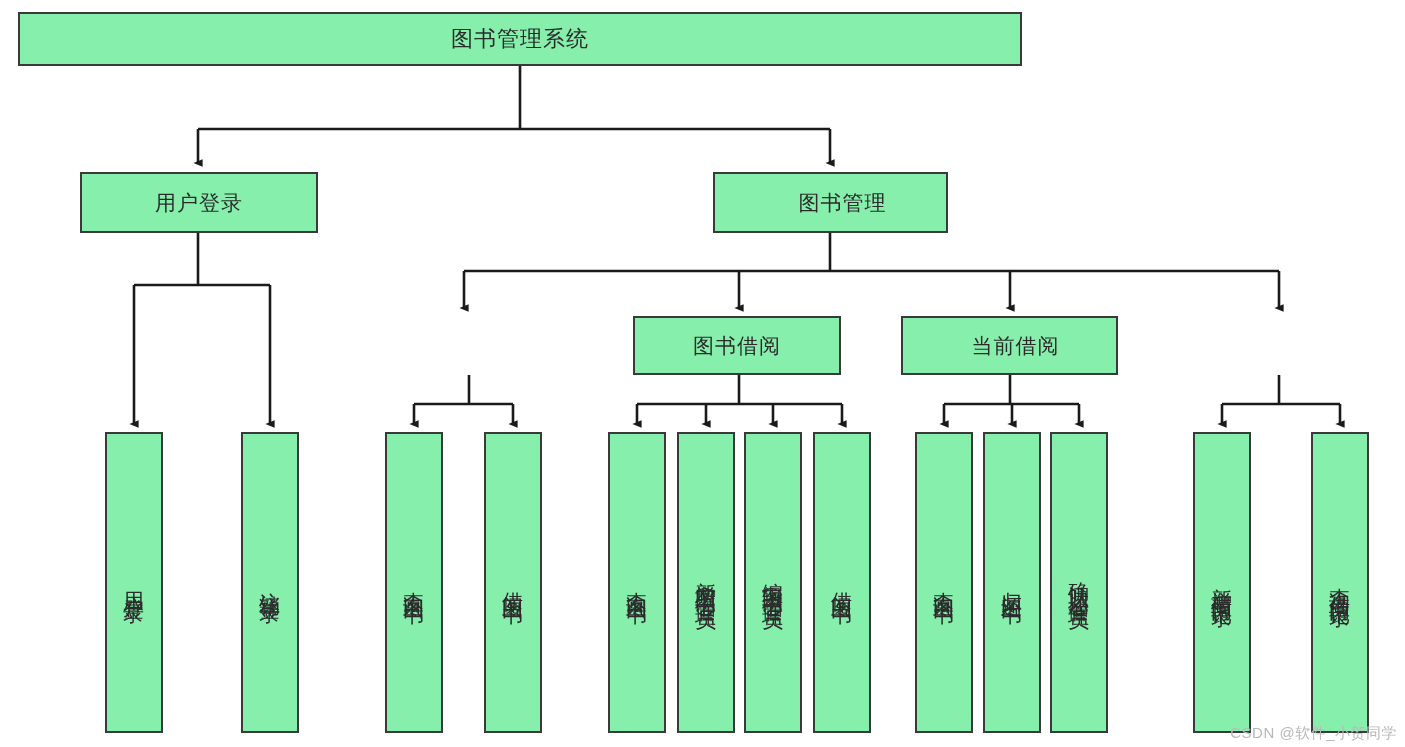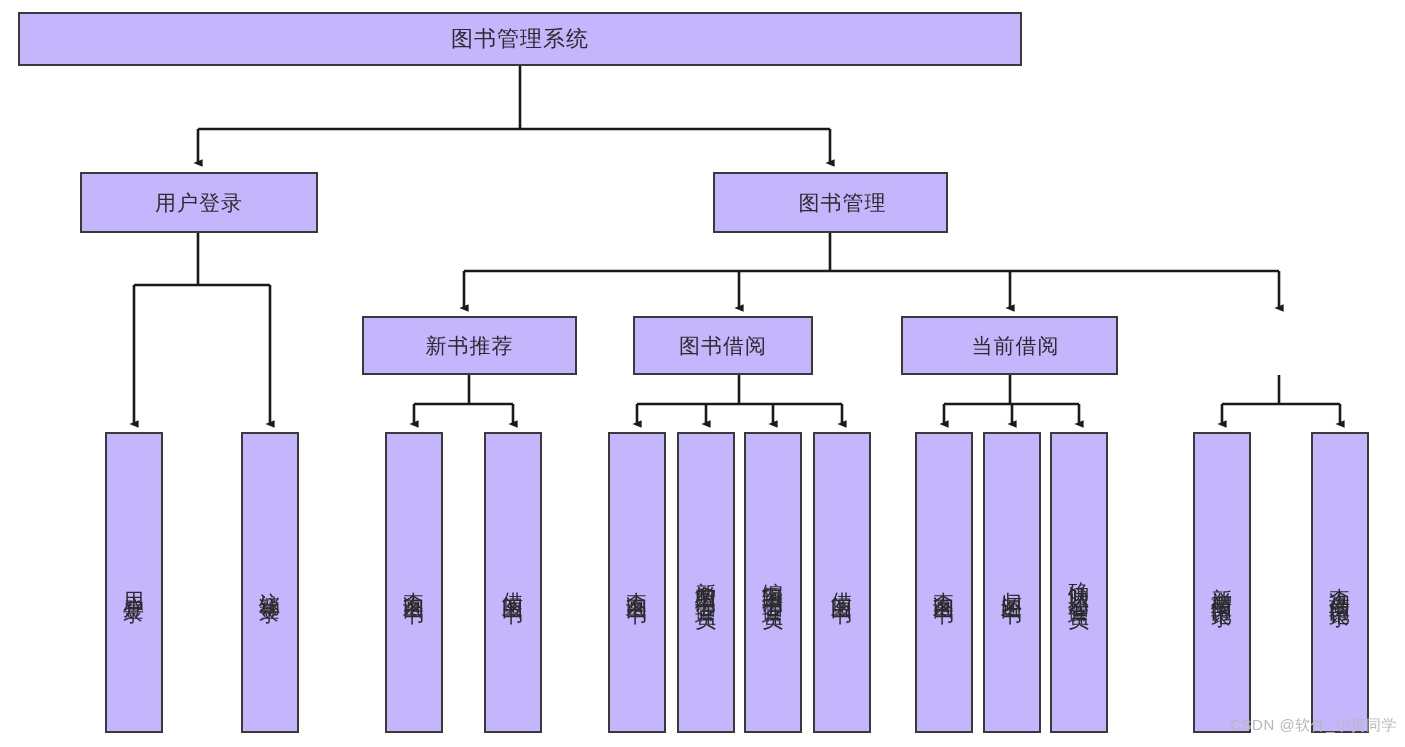--- a/index.html
+++ b/index.html
@@ -6,21 +6,21 @@
   body{
     width:1405px;height:747px;overflow:hidden;
     font-family:"Liberation Sans","DejaVu Sans",sans-serif;
     color:#1a1a1a;
   }
   #diagram-root{position:relative;width:1405px;height:747px;}
   svg#edges{position:absolute;left:0;top:0;width:1405px;height:747px;}
   .node{
     position:absolute;
     box-sizing:border-box;
-    background:#c4b5fd;
+    background:#86efac;
     border:2.5px solid #3a3a3a;
     display:flex;align-items:center;justify-content:center;
     text-align:center;
     color:#2b2b2b;
   }
   .node.horiz{font-size:21px;letter-spacing:1px;}
   .node.root{font-size:22px;letter-spacing:1px;}
   .node.leaf{
     writing-mode:vertical-rl;
     text-orientation:upright;
@@ -31,21 +31,21 @@
     align-items:center;justify-content:center;
   }
   .leaf-text{
     writing-mode:vertical-rl;
     text-orientation:upright;
     white-space:nowrap;
     letter-spacing:4px;
   }
   #watermark{
     position:absolute;
-    right:8px;bottom:12px;
+    right:8px;bottom:4px;
     font-size:15px;
     color:#b9b9b9;
     letter-spacing:0.5px;
     white-space:nowrap;
     pointer-events:none;
   }
 </style>
 </head>
 <body>
 
@@ -108,24 +108,21 @@
     <span>图书管理系统</span>
   </div>
 
   <div class="node horiz" style="left:80px;top:172px;width:238px;height:61px;">
     <span>用户登录</span>
   </div>
   <div class="node horiz" style="left:713px;top:172px;width:235px;height:61px;padding-left:24px;">
     <span>图书管理</span>
   </div>
 
-  <div class="node horiz" style="left:362px;top:316px;width:215px;height:59px;">
-    <span>新书推荐</span>
-  </div>
-  <div class="node horiz" style="left:633px;top:316px;width:180px;height:59px;">
+  <div class="node horiz" style="left:633px;top:316px;width:208px;height:59px;">
     <span>图书借阅</span>
   </div>
   <div class="node horiz" style="left:901px;top:316px;width:217px;height:59px;padding-left:12px;">
     <span>当前借阅</span>
   </div>
 
   <div class="node leaf" style="left:105px;top:432px;width:58px;height:301px;">
     <span class="leaf-text">用户登录</span>
   </div>
   <div class="node leaf" style="left:241px;top:432px;width:58px;height:301px;">

